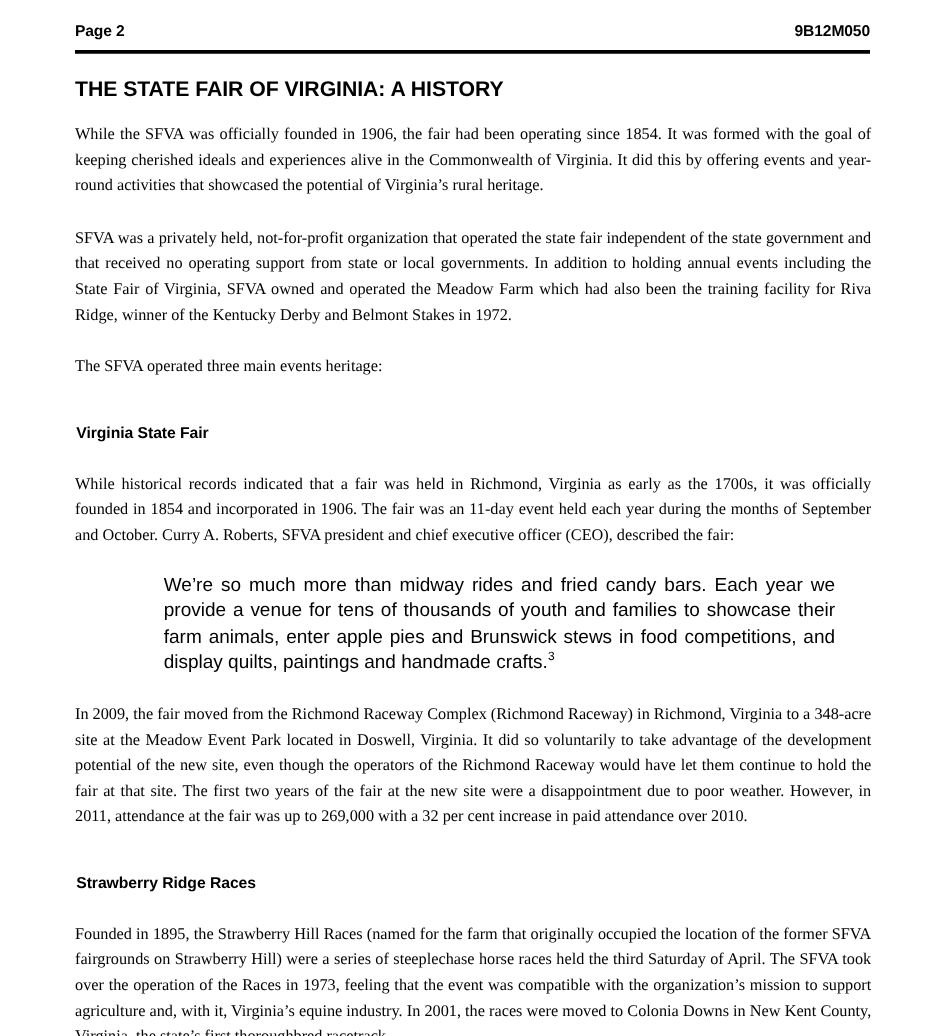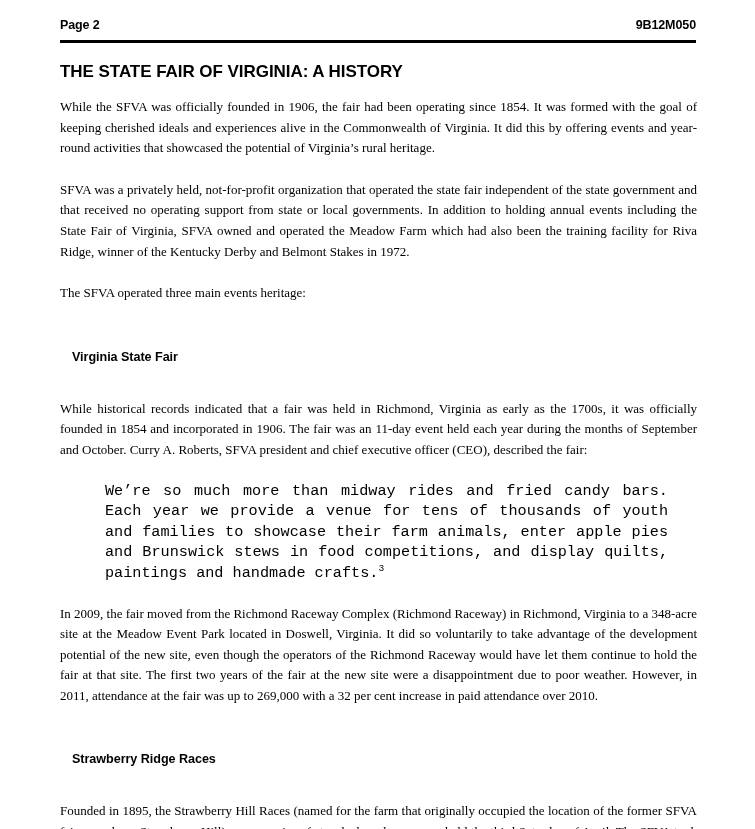--- a/index.html
+++ b/index.html
@@ -62,39 +62,39 @@
     letter-spacing: -0.05px;
     margin: 0 0 0 0;
     padding: 0;
     line-height: 16px;
   }
   h3.sub-title {
     font-family: "Liberation Sans", "DejaVu Sans", sans-serif;
     font-size: 12.6px;
     font-weight: bold;
     letter-spacing: -0.05px;
-    margin: 12px;
+    margin: 1px;
     padding: 0;
     line-height: 16px;
   }
   p.body-text {
     font-family: "Liberation Serif", "DejaVu Serif", serif;
     font-size: 13px;
     line-height: 20.6px;
     text-align: justify;
     margin: 0;
     padding: 0;
     hyphens: none;
   }
   blockquote.quote {
-    font-family: Liberation Mono, monospace;
+    font-family: Liberation Sans, sans-serif;
     font-size: 15.2px;
     line-height: 20.6px;
     text-align: justify;
-    margin: 0 29px 0 45px;
+    margin: 0 29px 0 71px;
     padding: 0;
   }
   sup.footnote-ref {
     font-size: 9.6px;
     vertical-align: super;
     line-height: 0;
   }
   .gap-title-to-para { height: 17px; }
   .gap-para { height: 21px; }
   .gap-before-sub { height: 33px; }

